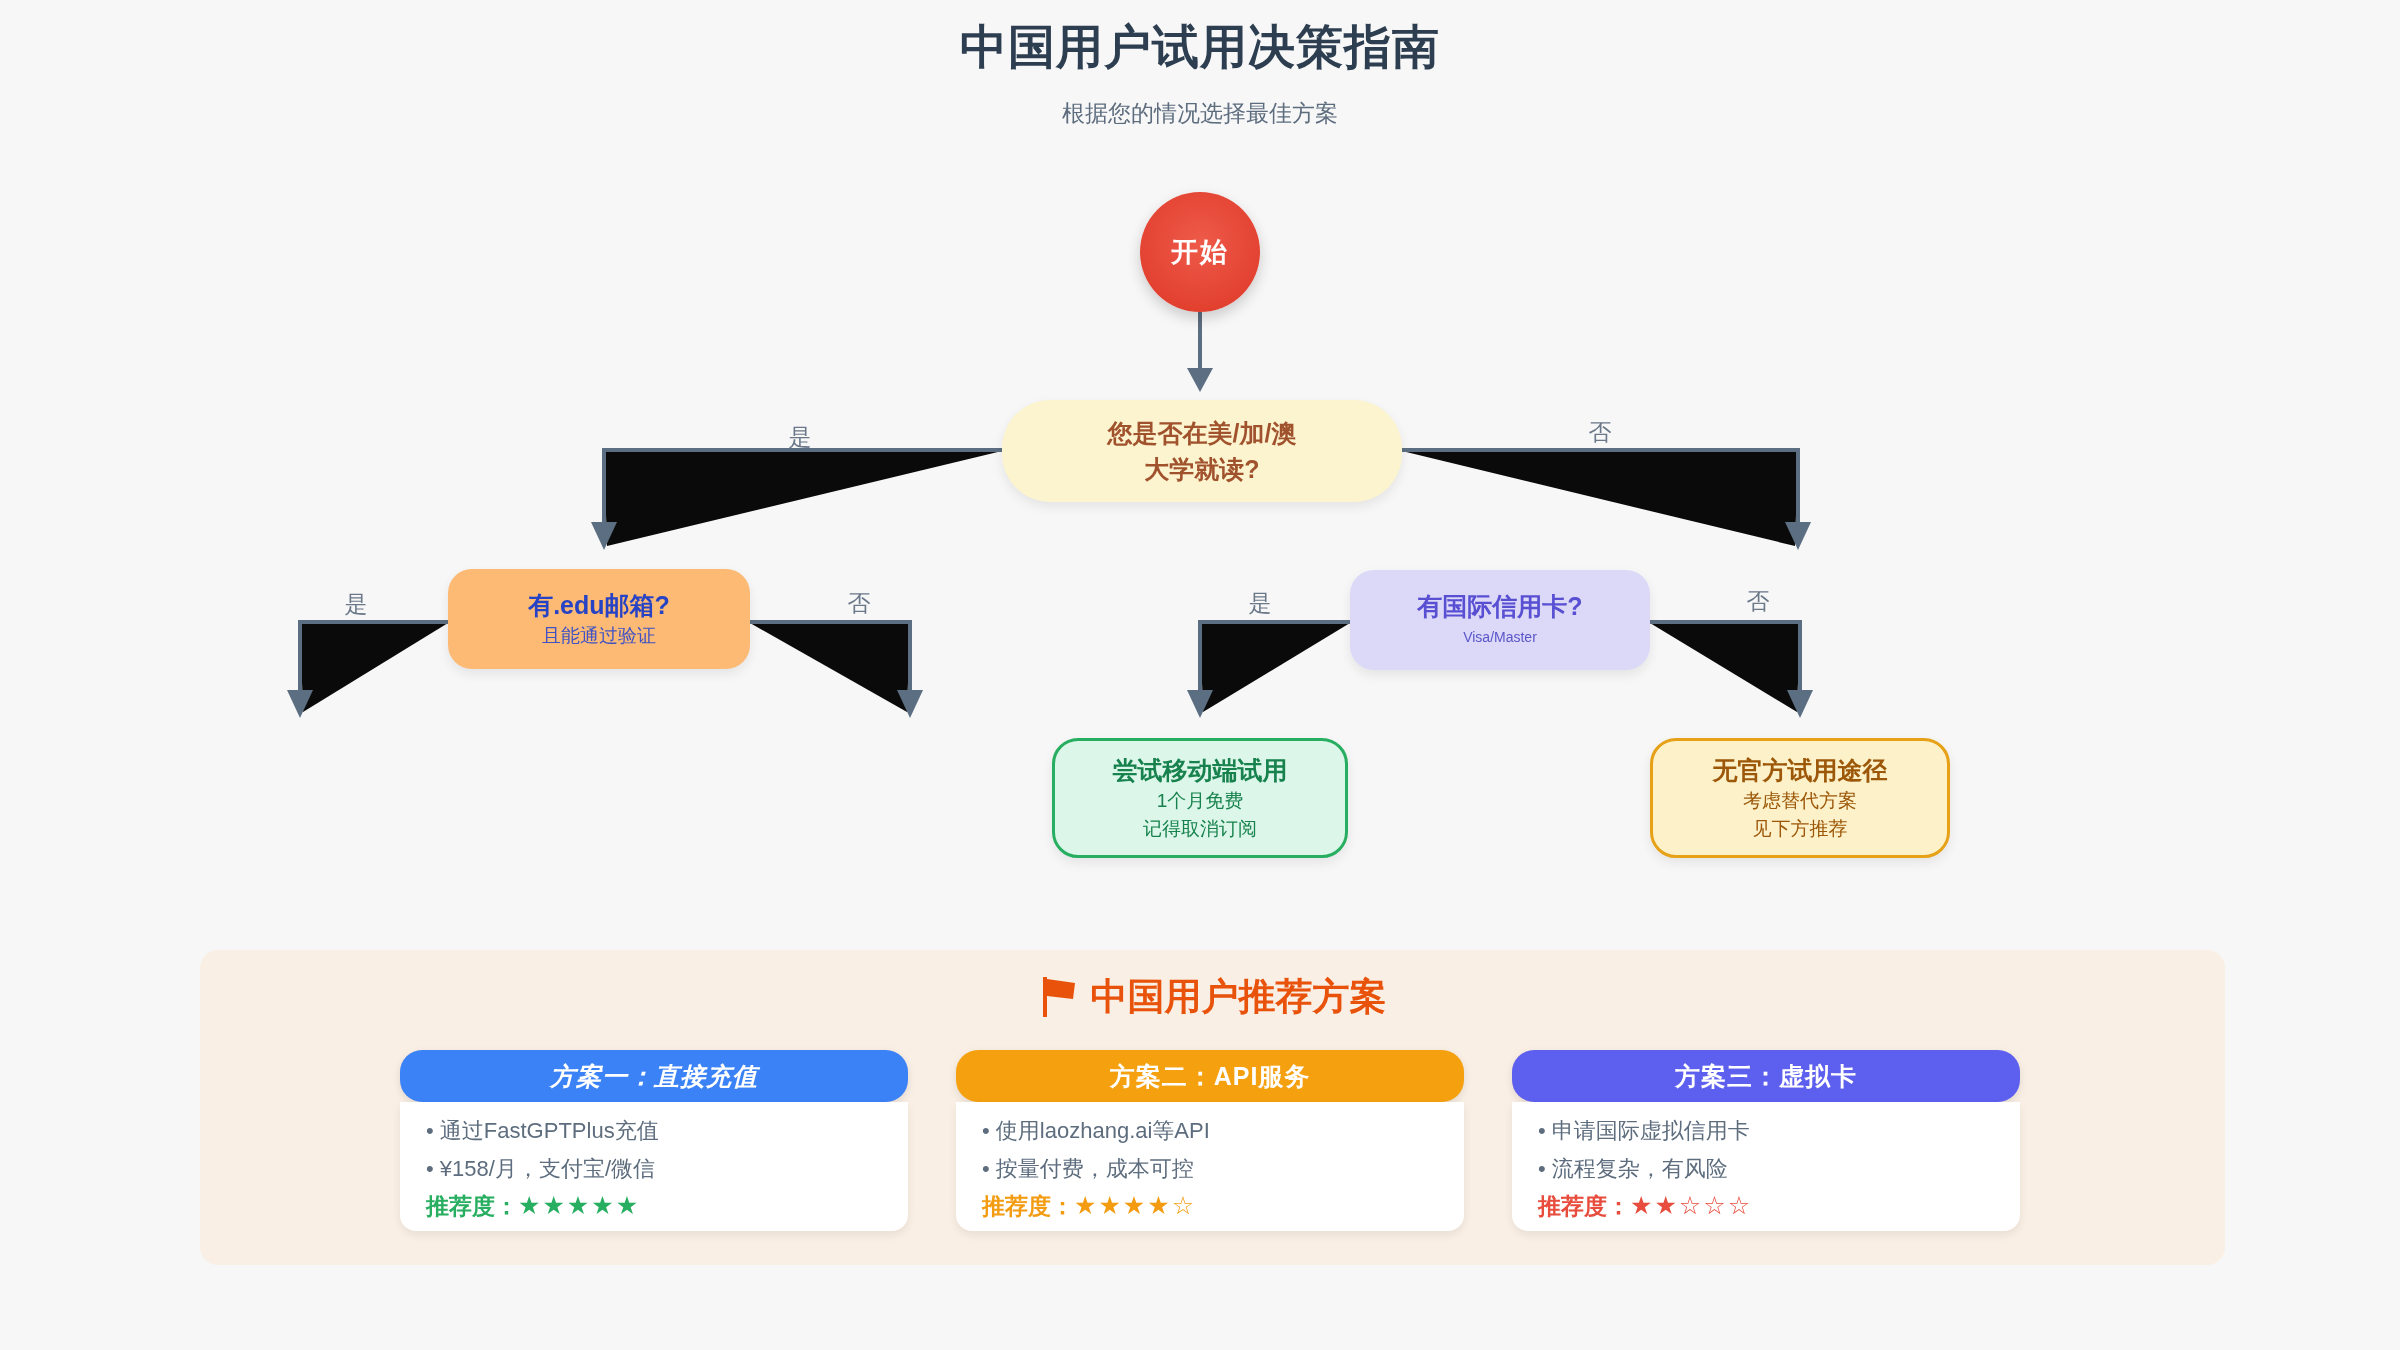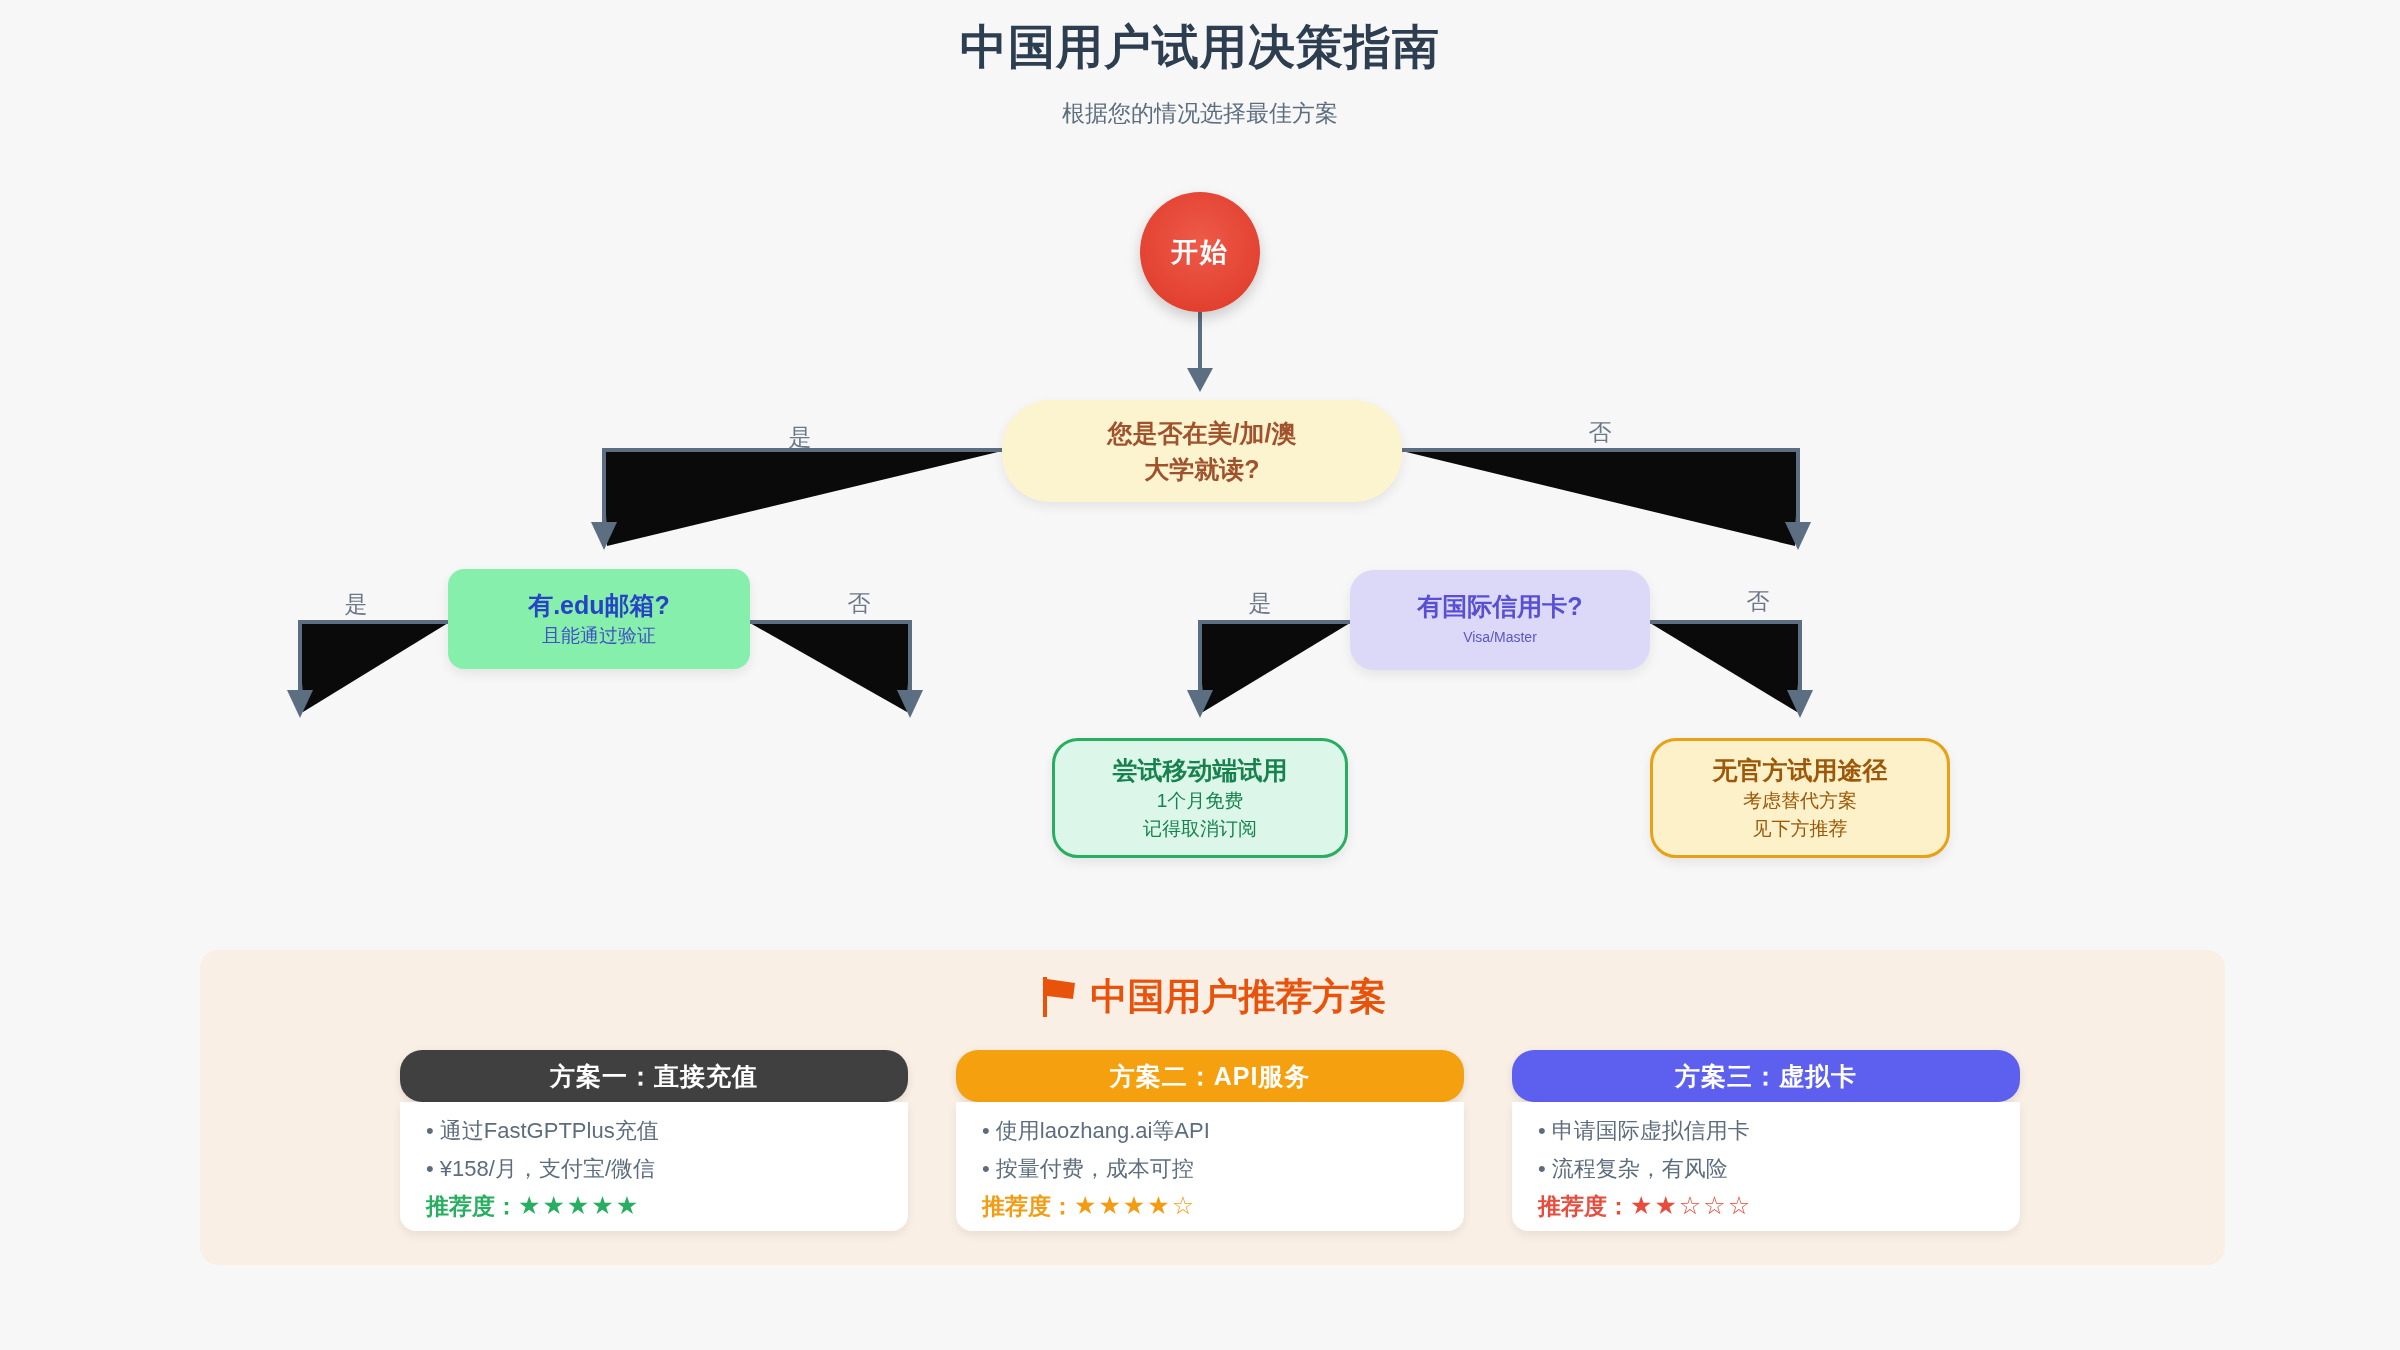--- a/index.html
+++ b/index.html
@@ -31,22 +31,22 @@
     background:radial-gradient(circle at 50% 42%,#ee5a49 0%,#e2402f 75%);
     box-shadow:0 6px 14px rgba(0,0,0,0.18);
     color:#ffffff;font-size:27px;font-weight:600;letter-spacing:2px;
   }
   .node-d1{
     left:1002px;top:400px;width:400px;height:102px;border-radius:48px;
     background:#fcf3cf;color:#a0522d;font-size:25px;font-weight:600;line-height:36px;
     box-shadow:0 5px 12px rgba(0,0,0,0.08);
   }
   .node-d2{
-    left:448px;top:569px;width:302px;height:100px;border-radius:16px;
-    background:#86efac;box-shadow:0 5px 12px rgba(0,0,0,0.08);
+    left:448px;top:569px;width:302px;height:100px;border-radius:24px;
+    background:#fdba74;box-shadow:0 5px 12px rgba(0,0,0,0.08);
   }
   .node-d2 .q{color:#2743c5;font-size:25px;font-weight:bold;line-height:34px;}
   .node-d2 .s{color:#4153c4;font-size:19px;line-height:28px;}
   .node-d3{
     left:1350px;top:570px;width:300px;height:100px;border-radius:24px;
     background:#dcd9f8;box-shadow:0 5px 12px rgba(0,0,0,0.08);
   }
   .node-d3 .q{color:#584fd2;font-size:25px;font-weight:bold;line-height:34px;}
   .node-d3 .s{color:#5a55c8;font-size:14px;line-height:28px;}
 
@@ -90,21 +90,21 @@
     margin-top:0px;padding:10px 26px 8px 26px;
     box-shadow:0 4px 10px rgba(0,0,0,0.07);
   }
   .plan-card .pt{font-size:22px;color:#5d6d7e;line-height:38px;white-space:nowrap;}
   .plan-card .pt::before{content:"• ";}
   .plan-card .rating{font-size:23px;font-weight:bold;line-height:34px;white-space:nowrap;}
   .plan-card .stars{font-size:25px;font-weight:normal;letter-spacing:2px;}
   .card-1{left:200px;}
   .card-2{left:756px;}
   .card-3{left:1312px;}
-  .hdr-green{background:#404040;}
+  .hdr-green{background:#3b82f6;font-style:italic;}
   .hdr-orange{background:#f5a00f;}
   .hdr-indigo{background:#5d5fef;}
   .rate-green{color:#27ae60;}
   .rate-orange{color:#f39c12;}
   .rate-red{color:#e74c3c;}
 </style>
 </head>
 <body>
 
 <div class="stage">

